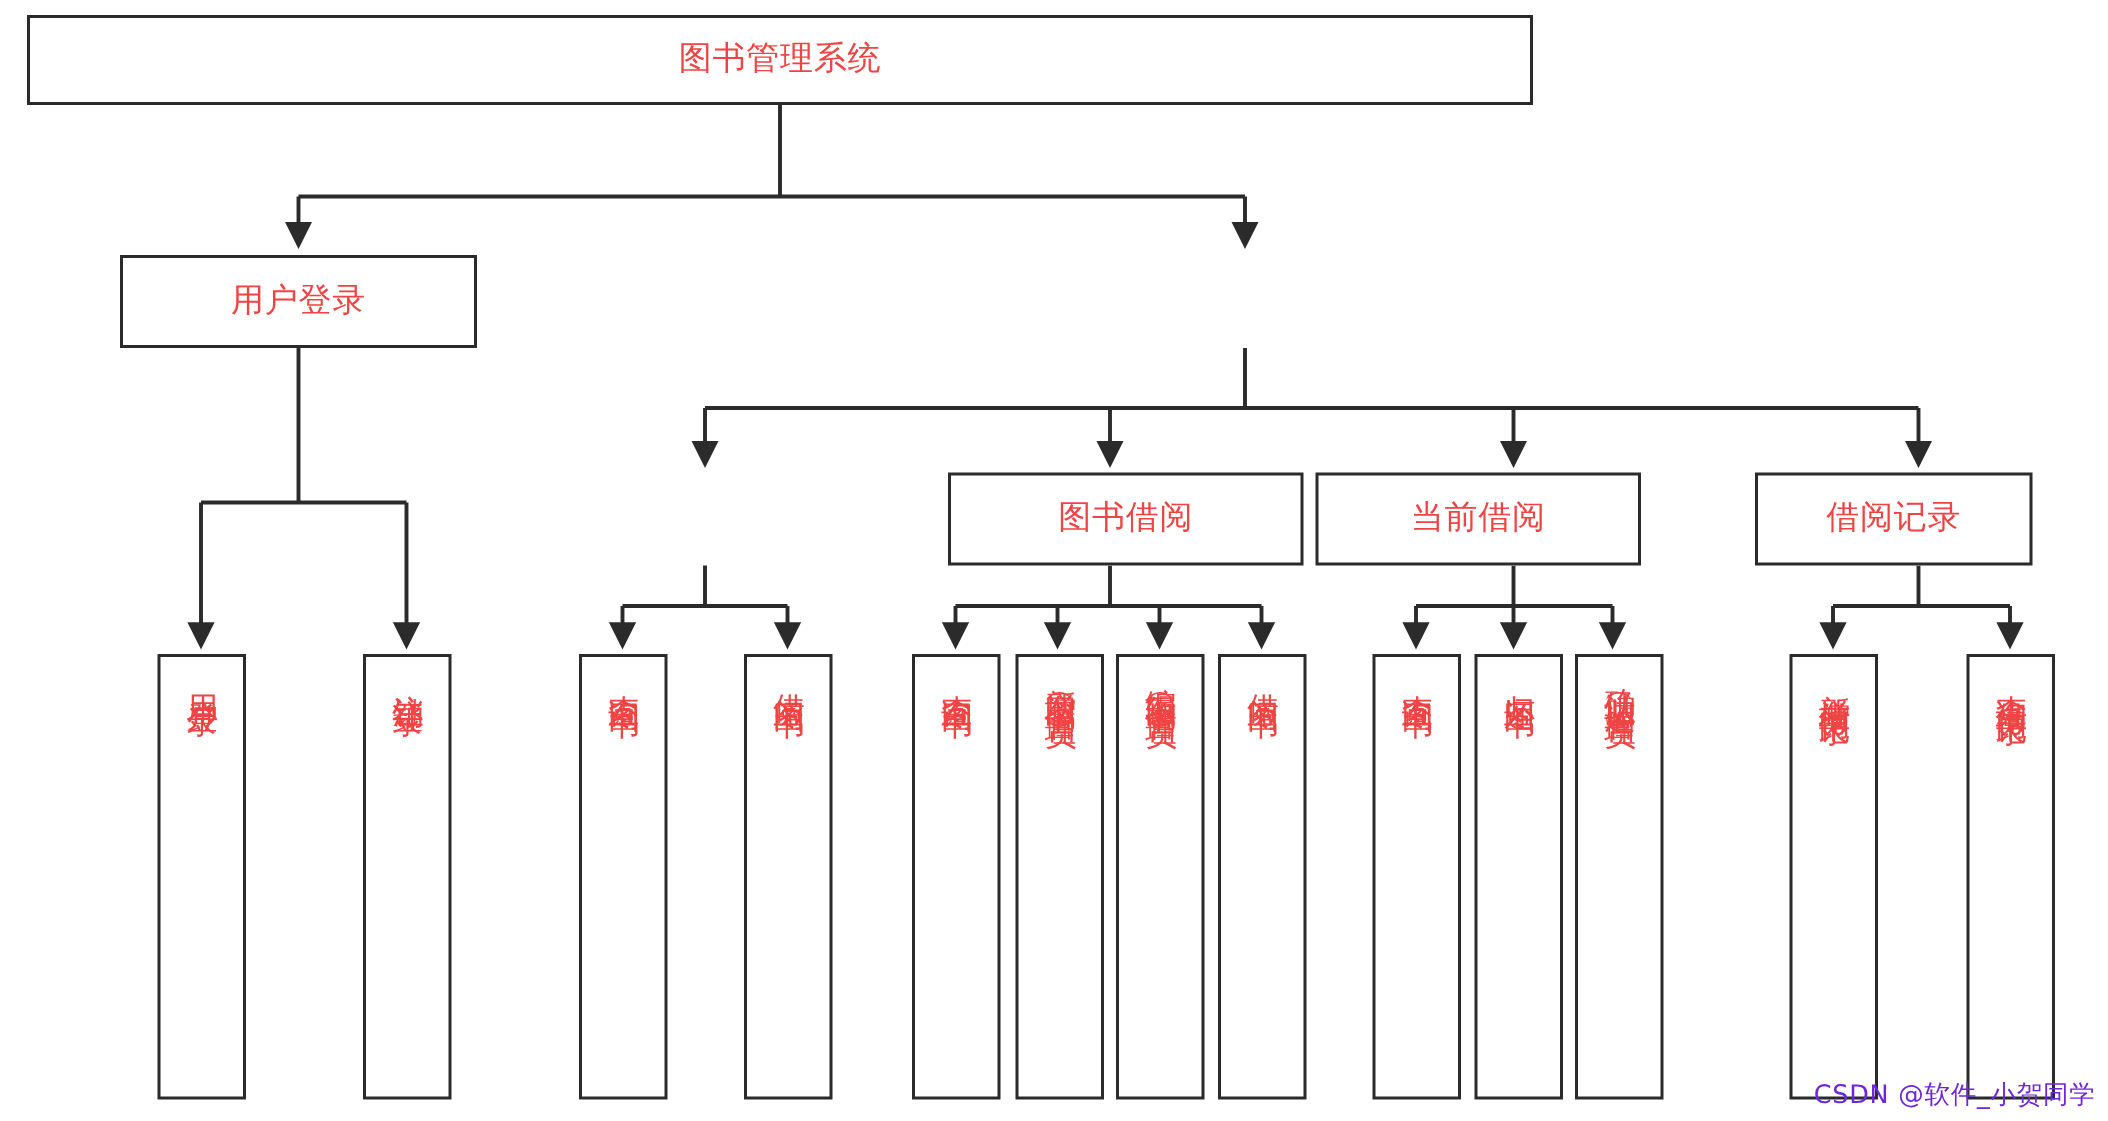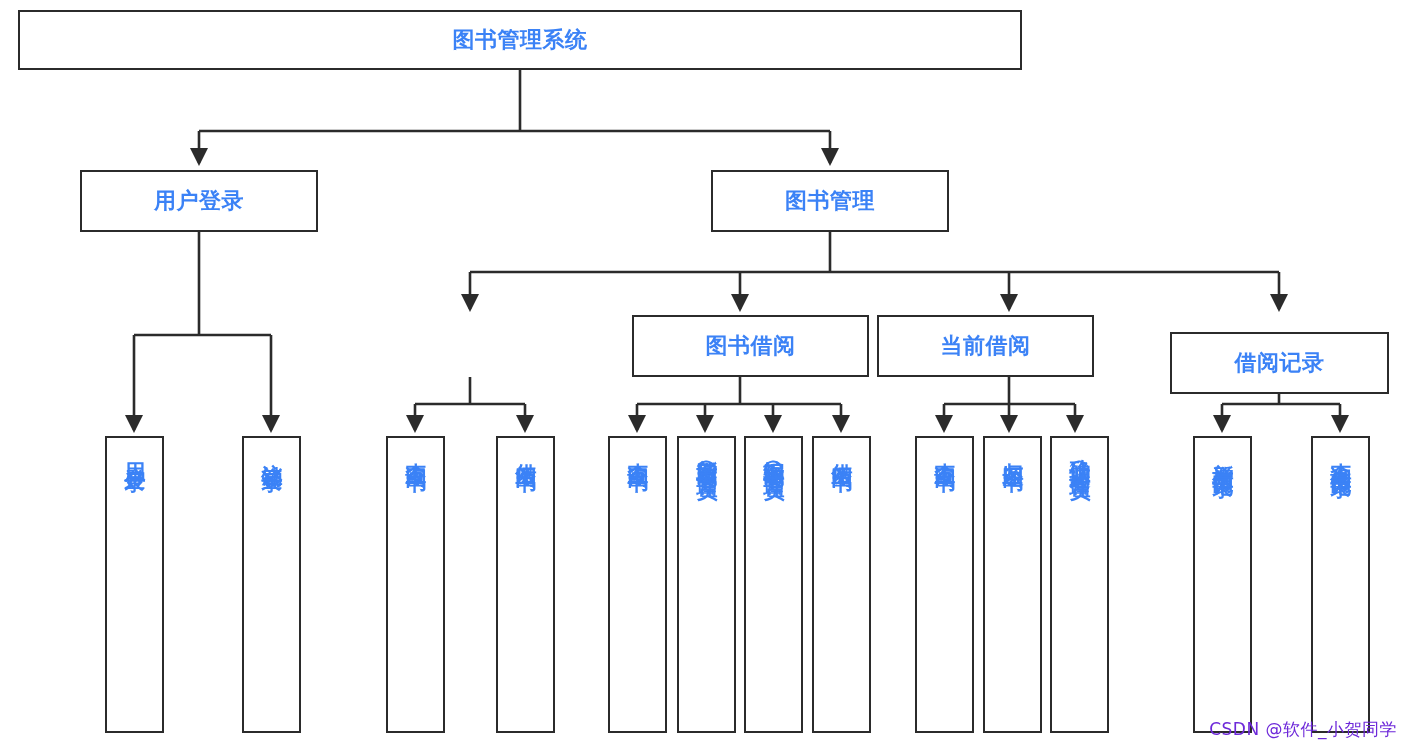--- a/index.html
+++ b/index.html
@@ -28,27 +28,26 @@
   .node-box {
     position: absolute;
     box-sizing: border-box;
     border: 2.6px solid #2b2b2b;
     background: #ffffff;
     display: flex;
     align-items: center;
     justify-content: center;
   }
   .node-label {
-    color: #3b82f6;
+    color: #ef4444;
     font-size: 21px;
     line-height: 1.18;
     letter-spacing: 0.5px;
     white-space: nowrap;
     text-align: center;
-    font-weight: bold;
   }
   .node-box.vertical .node-label {
     writing-mode: vertical-rl;
     text-orientation: upright;
     letter-spacing: 3px;
     line-height: 1.0;
   }
   .node-box.vertical {
     align-items: flex-start;
     justify-content: center;
@@ -129,34 +128,31 @@
   </svg>
 
   <div class="node-box root" style="left:18px; top:10px; width:1004px; height:60px;">
     <span class="node-label">图书管理系统</span>
   </div>
 
   <div class="node-box level1" style="left:80px; top:170px; width:238px; height:62px;">
     <span class="node-label">用户登录</span>
   </div>
 
-  <div class="node-box level1" style="left:711px; top:170px; width:238px; height:62px;">
-    <span class="node-label">图书管理</span>
-  </div>
 
 
   <div class="node-box level2" style="left:632px; top:315px; width:237px; height:62px;">
     <span class="node-label">图书借阅</span>
   </div>
 
   <div class="node-box level2" style="left:877px; top:315px; width:217px; height:62px;">
     <span class="node-label">当前借阅</span>
   </div>
 
-  <div class="node-box level2" style="left:1170px; top:332px; width:219px; height:62px;">
+  <div class="node-box level2" style="left:1170px; top:315px; width:185px; height:62px;">
     <span class="node-label">借阅记录</span>
   </div>
 
   <div class="node-box vertical" style="left:105px; top:436px; width:59px; height:297px;">
     <span class="node-label">用户登录</span>
   </div>
 
   <div class="node-box vertical" style="left:242px; top:436px; width:59px; height:297px;">
     <span class="node-label">注销登录</span>
   </div>

